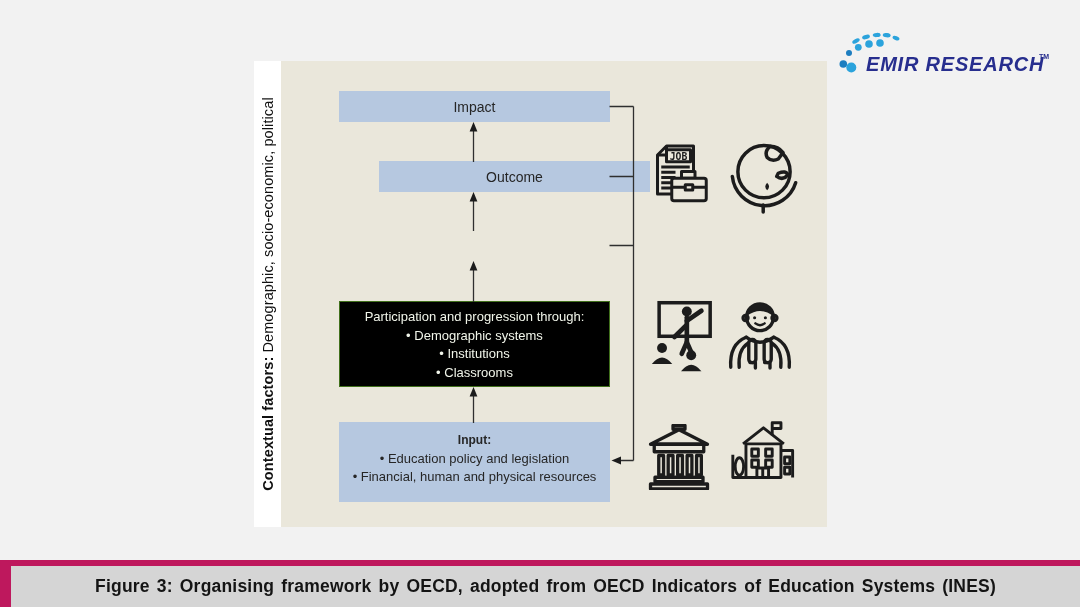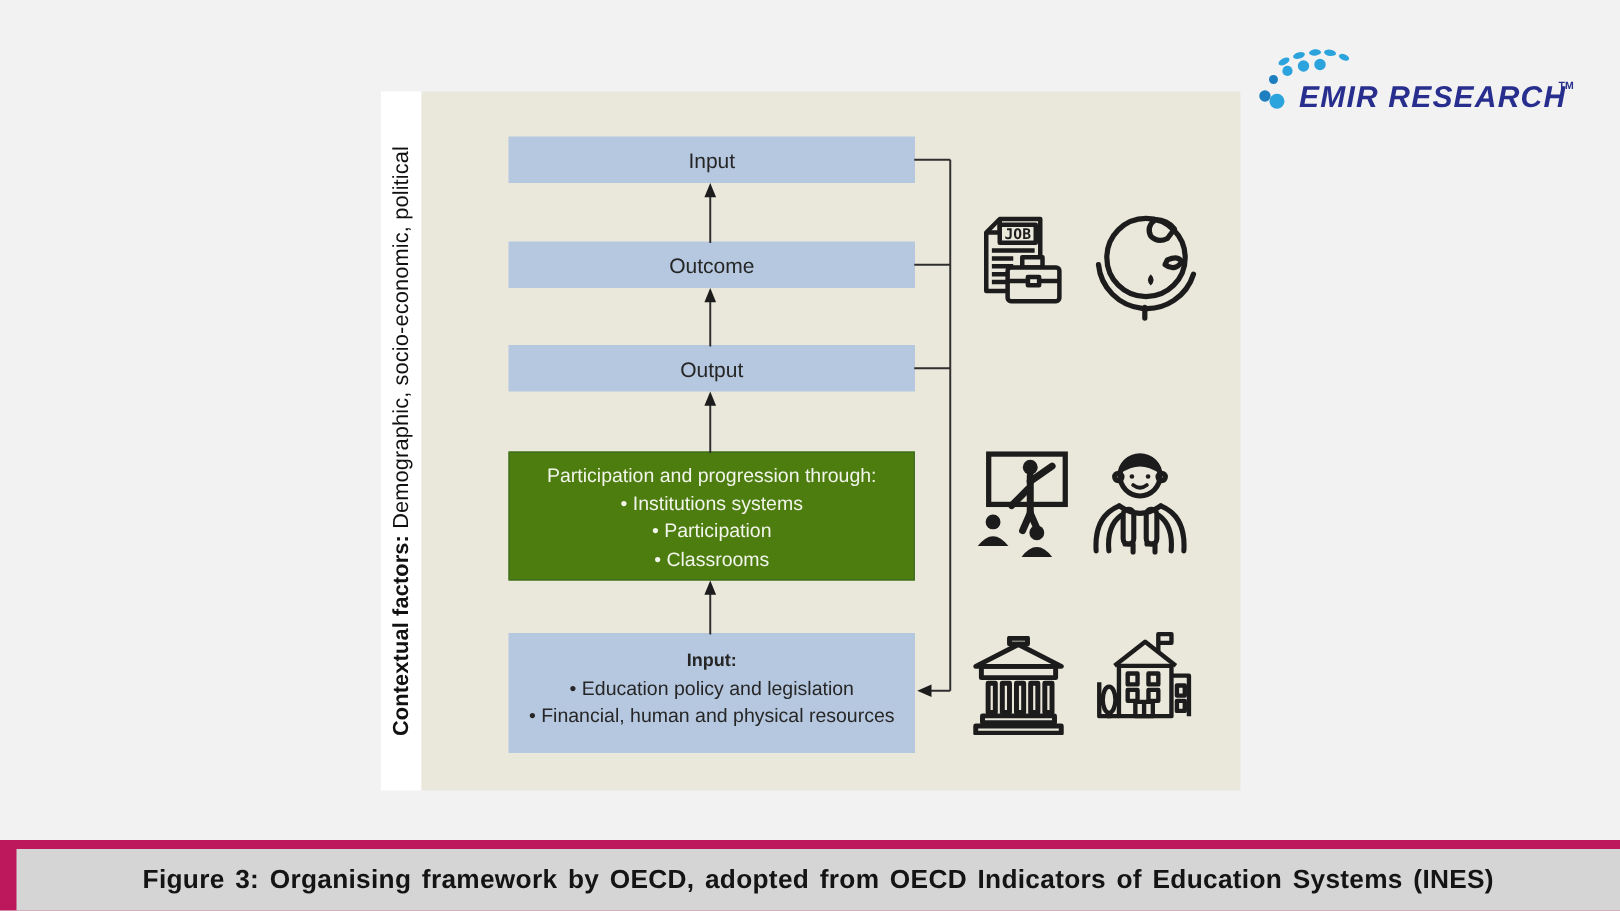--- a/index.html
+++ b/index.html
@@ -36,25 +36,25 @@
     background:#eae7db;
   }
 
   .box {
     position:absolute; left:58px; width:271px;
     text-align:center; color:#262626;
   }
   .box.blue { background:#b6c8e0; }
   .box.single { display:flex; align-items:center; justify-content:center; font-size:14px; }
   .box-impact  { top:30px;  height:31px; }
-  .box-outcome { top:100px; height:31px; }
+  .box-outcome { top:100px; height:31px;margin-left:40px; }
   .box-output  { top:169px; height:31px; }
 
   .box.green {
-    background:#4d7c0f; border:1px solid #41701c;
+    background:#000000; border:1px solid #41701c;
     color:#f1f5ea; top:240px; height:86px;
     padding-top:6px; font-size:13px; line-height:18.5px;
   }
   .box-input {
     top:361px; height:80px;
     padding-top:9px; font-size:13px; line-height:18.5px;
   }
   .box-title-bold { font-weight:700; font-size:12px; }
 
   
@@ -107,32 +107,29 @@
   </div>
 
   <div class="context-strip">
     <div class="context-label">
       <b>Contextual factors:</b><span> Demographic, socio-economic, political</span>
     </div>
   </div>
 
   <div class="panel">
     <div class="box blue single box-impact">
-      <span>Input</span>
+      <span>Impact</span>
     </div>
     <div class="box blue single box-outcome">
       <span>Outcome</span>
     </div>
-    <div class="box blue single box-output">
-      <span>Output</span>
-    </div>
     <div class="box green box-participation">
       <div>Participation and progression through:</div>
-      <div>• Institutions systems</div>
-      <div>• Participation</div>
+      <div>• Demographic systems</div>
+      <div>• Institutions</div>
       <div>• Classrooms</div>
     </div>
     <div class="box blue box-input">
       <div class="box-title-bold">Input:</div>
       <div>• Education policy and legislation</div>
       <div>• Financial, human and physical resources</div>
     </div>
   </div>
 
   <svg class="connectors" viewBox="0 0 1080 607">

